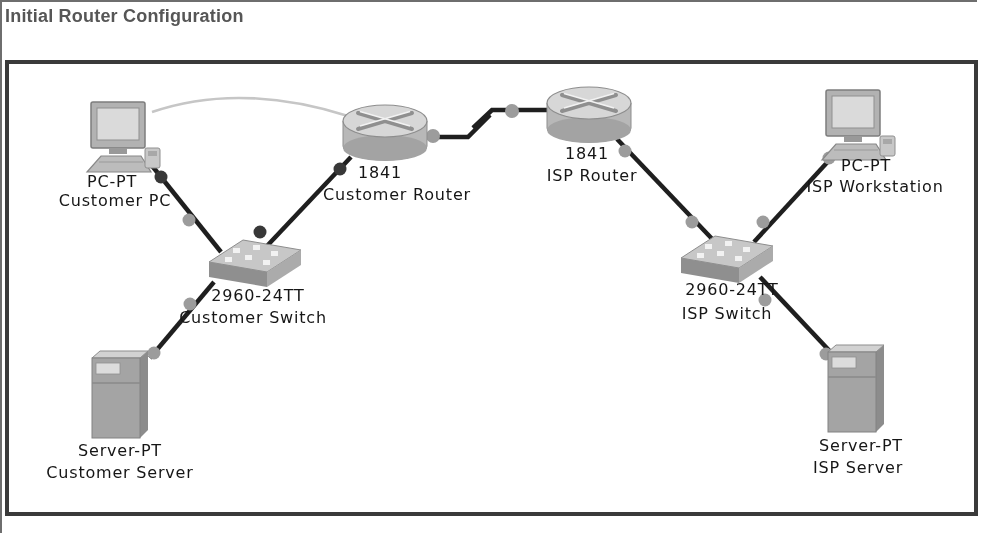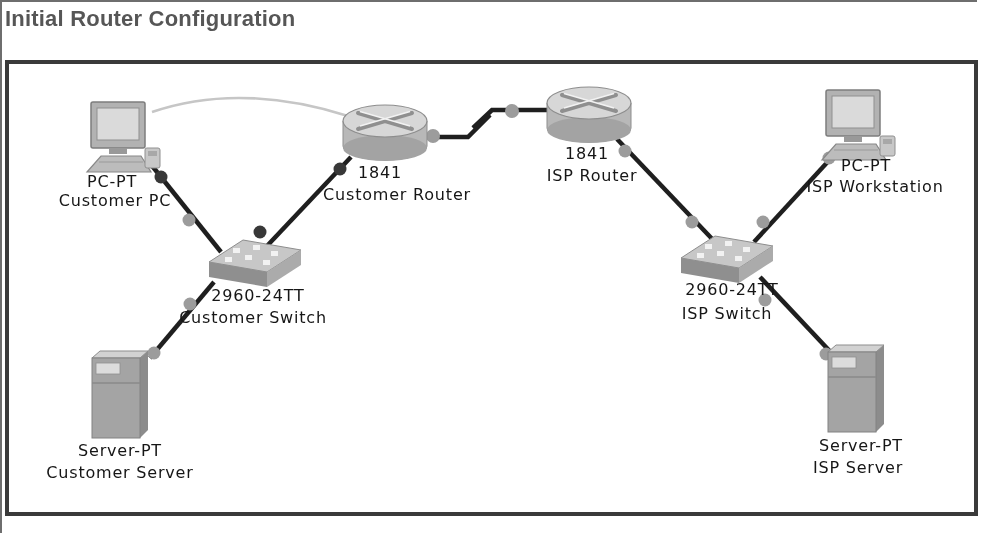--- a/index.html
+++ b/index.html
@@ -1,20 +1,20 @@
 <!DOCTYPE html>
 <html><head>
 <meta charset="utf-8">
 <style>
   html,body{margin:0;padding:0;background:#ffffff;}
   body{width:992px;height:533px;position:relative;overflow:hidden;
        font-family:"Liberation Sans", sans-serif;}
   .outer-border-top{position:absolute;left:0;top:0;width:977px;height:2px;background:#6e6e6e;}
   .outer-border-left{position:absolute;left:0;top:0;width:2px;height:533px;background:#6e6e6e;}
-  .doc-title{position:absolute;left:5px;top:6px;font-size:22px;font-weight:bold;
+  .doc-title{position:absolute;left:5px;top:6px;font-size:18px;font-weight:bold;
              color:#565656;letter-spacing:0.2px;}
   .diagram-frame{position:absolute;left:5px;top:60px;width:973px;height:456px;
                  box-sizing:border-box;border:4px solid #3a3a3a;background:#ffffff;}
   .topology-svg{position:absolute;left:0;top:0;width:992px;height:533px;}
   .dev-label{font-family:"DejaVu Sans", sans-serif;font-size:16px;fill:#161616;
              letter-spacing:0.8px;}
   .cable{stroke:#1f1f1f;stroke-width:4.5;fill:none;stroke-linejoin:miter;}
   .console{stroke:#c6c6c6;stroke-width:2.6;fill:none;}
   .dot-light{fill:#9c9c9c;}
   .dot-dark{fill:#383838;}

